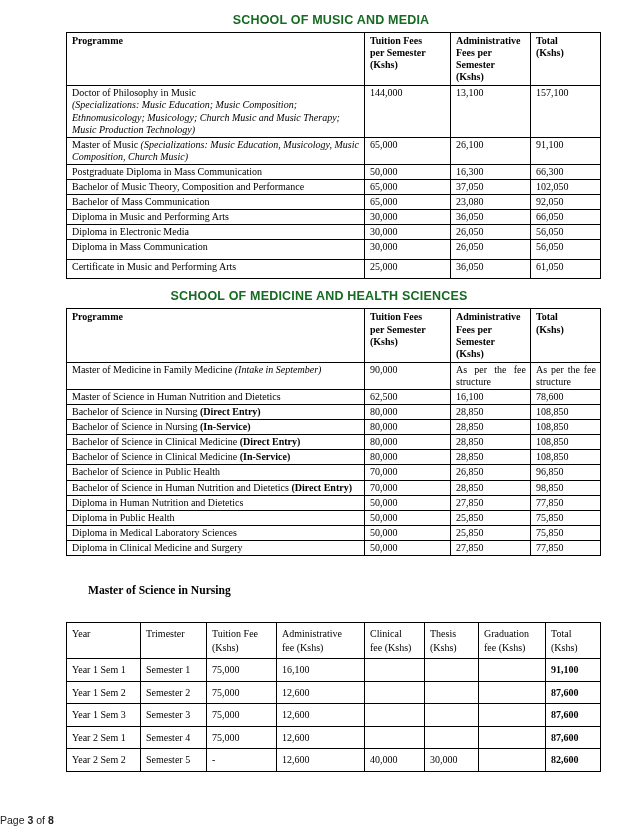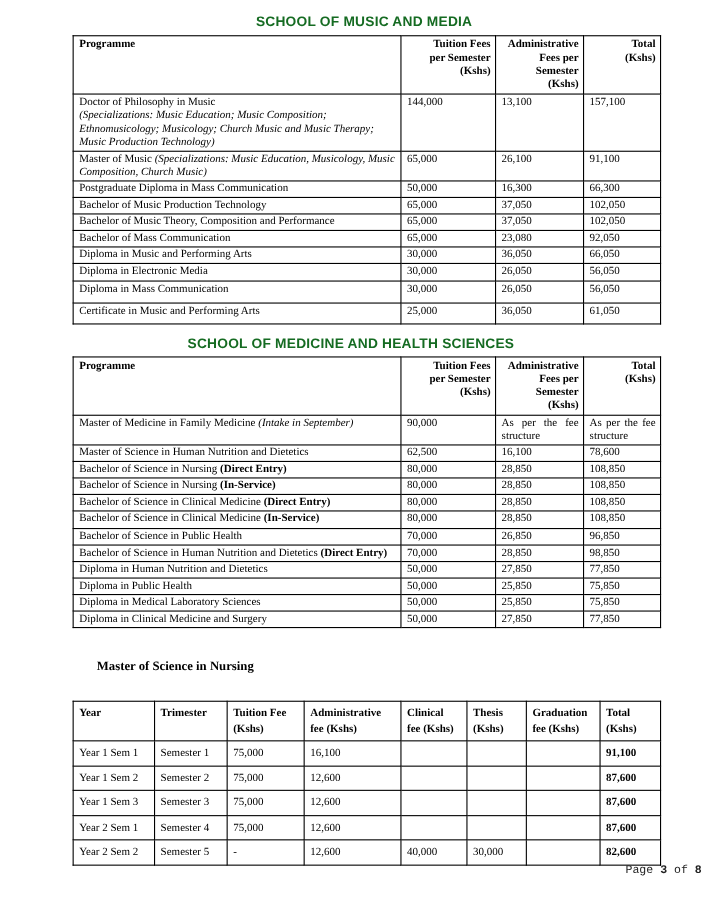--- a/index.html
+++ b/index.html
@@ -42,21 +42,21 @@
     width: 534px;
     font-size: 10px;
   }
   table.fees th, table.fees td {
     border: 1px solid #000000;
     padding: 1px 4px 1px 5px;
     vertical-align: top;
     line-height: 1.21;
   }
   table.fees thead th {
-    text-align: right;
+    text-align: left;
     font-weight: bold;
     padding-top: 2px;
     padding-bottom: 2px;
   }
   table.fees thead th.prog-head {
     text-align: left;
   }
   td.num, th.num { text-align: left; }
 
   
@@ -89,42 +89,42 @@
     font-size: 10px;
   }
   table.nursing th, table.nursing td {
     border: 1px solid #000000;
     padding: 4px 4px 4px 5px;
     vertical-align: top;
     line-height: 1.35;
     text-align: left;
   }
   table.nursing thead th {
-    font-weight: bold;
+    font-weight: normal;
     text-align: justify;
     text-align-last: left;
   }
   table.nursing td.bold, table.nursing th.bold { font-weight: bold; }
 
   col.n-year  { width: 74px; }
   col.n-tri   { width: 66px; }
   col.n-tui   { width: 70px; }
   col.n-adm   { width: 88px; }
   col.n-cli   { width: 60px; }
   col.n-the   { width: 54px; }
   col.n-gra   { width: 67px; }
   col.n-tot   { width: 55px; }
 
   .footer {
     position: absolute;
     left: 0;
     right: 0;
-    bottom: 28px;
-    text-align: right;
-    font-family: Liberation Mono, monospace;
+    bottom: 0;
+    text-align: left;
+    font-family: Liberation Sans, sans-serif;
     font-size: 10.5px;
     color: #222222;
   }
   .footer b { font-weight: bold; }
   i { font-style: italic; }
   b.inline { font-weight: bold; text-align: center; }
 </style>
 </head>
 <body>
 
@@ -170,26 +170,20 @@
         <td><span>Master of Music </span><i>(Specializations: Music Education, Musicology, Music Composition, Church Music)</i></td>
         <td class="num">65,000</td>
         <td class="num">26,100</td>
         <td class="num">91,100</td>
       </tr>
       <tr>
         <td>Postgraduate Diploma in Mass Communication</td>
         <td class="num">50,000</td>
         <td class="num">16,300</td>
         <td class="num">66,300</td>
-      </tr>
-      <tr>
-        <td>Bachelor of Music Production Technology</td>
-        <td class="num">65,000</td>
-        <td class="num">37,050</td>
-        <td class="num">102,050</td>
       </tr>
       <tr>
         <td>Bachelor of Music Theory, Composition and Performance</td>
         <td class="num">65,000</td>
         <td class="num">37,050</td>
         <td class="num">102,050</td>
       </tr>
       <tr>
         <td>Bachelor of Mass Communication</td>
         <td class="num">65,000</td>

